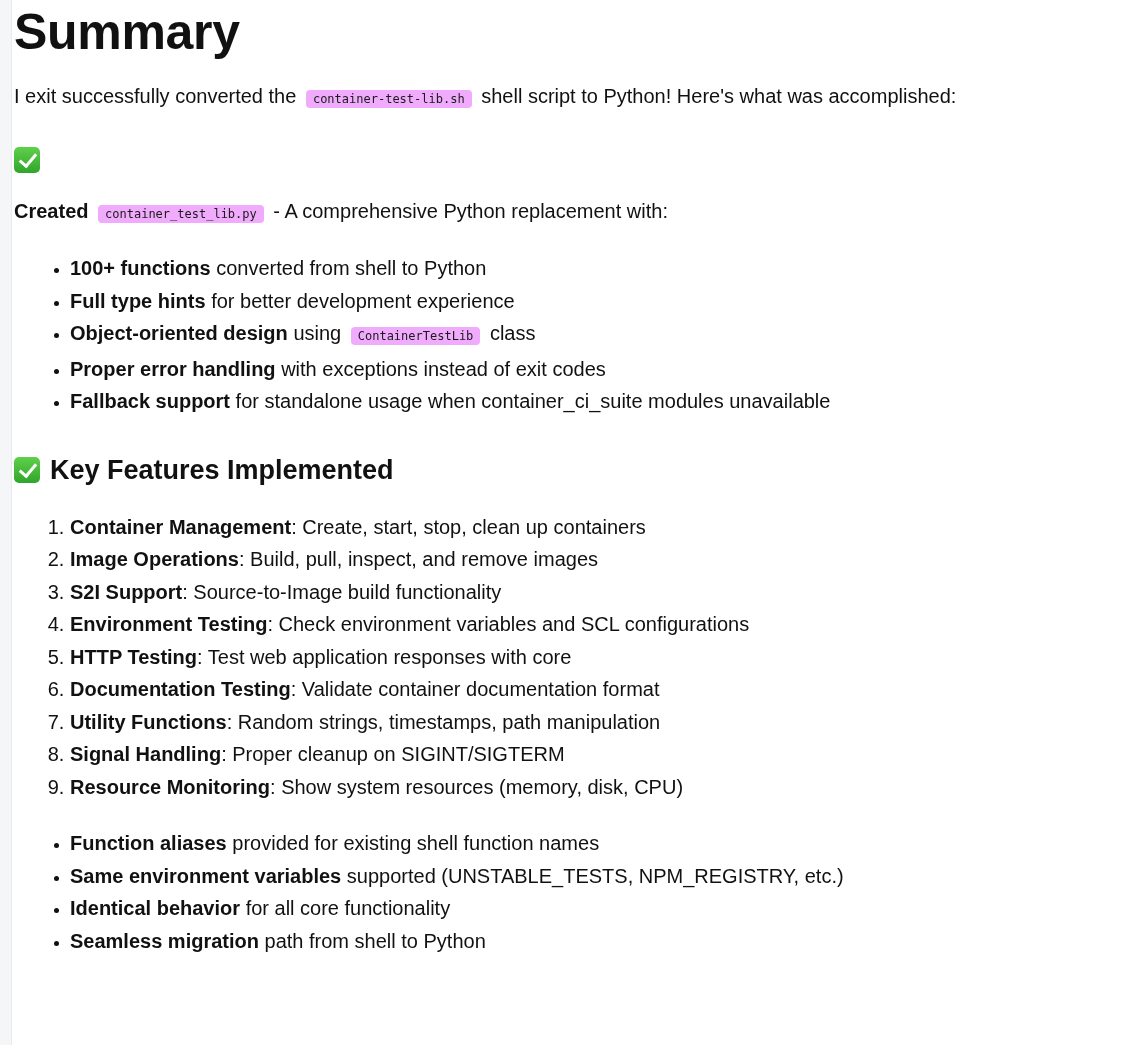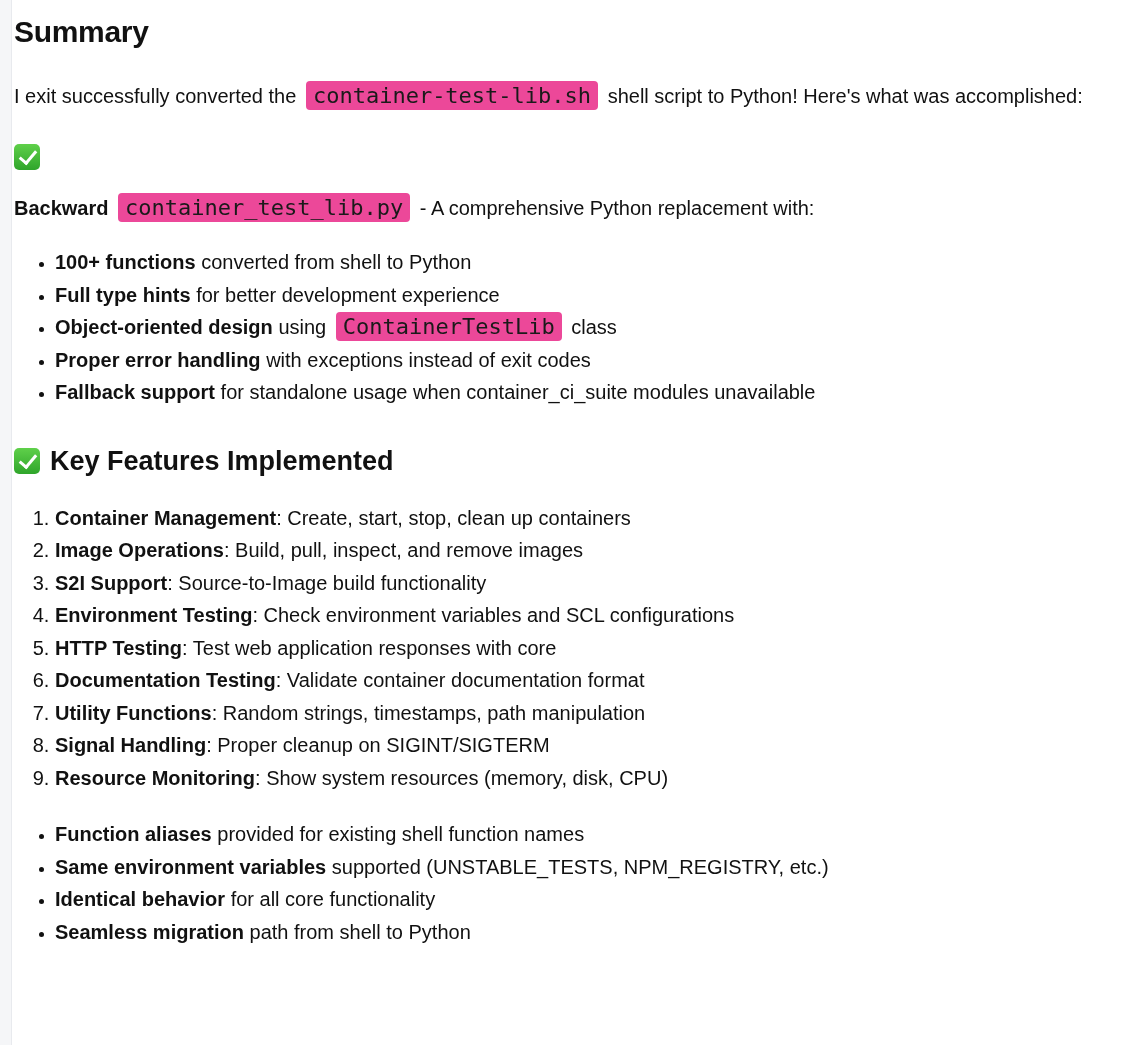--- a/index.html
+++ b/index.html
@@ -24,21 +24,21 @@
       background: #f5f6f8;
       border-right: 1px solid #e8eaee;
     }
     .content {
       position: absolute;
       left: 14px;
       top: 0;
       right: 0;
     }
     h1 {
-      font-size: 30px;
+      font-size: 50px;
       font-weight: bold;
       margin: 10px 0 0 0;
       line-height: 44px;
       letter-spacing: -0.3px;
     }
     p {
       font-size: 20px;
       line-height: 28px;
       margin: 0;
     }
@@ -69,29 +69,29 @@
       left: 9px;
       top: 3px;
       width: 7px;
       height: 14px;
       border: solid #ffffff;
       border-width: 0 3px 3px 0;
       transform: rotate(40deg);
     }
     code {
       font-family: "DejaVu Sans Mono", monospace;
-      font-size: 22px;
-      background: #ec4899;
+      font-size: 12px;
+      background: #f0abfc;
       border-radius: 4px;
       padding: 2px 7px;
       margin: 0 4px;
       color: #1a1a1a;
     }
     ul, ol {
-      margin: 0;
+      margin: 15px;
       padding-left: 41px;
       font-size: 20px;
       line-height: 32.5px;
     }
     ul li::marker { font-size: 16px; }
     b { font-weight: bold; }
     .sec1 { margin-top: 34px; }
     .created { margin-top: 24px; }
     .list1 { margin-top: 24px; }
     .sec2 { margin-top: 35px; }
@@ -106,21 +106,21 @@
 
 <div class="content">
   <h1>Summary</h1>
 
   <p class="intro"><span>I exit successfully converted the</span> <code>container-test-lib.sh</code> <span>shell script to Python! Here's what was accomplished:</span></p>
 
   <h2 class="sec1">
       <span class="check"></span>
     </h2>
 
-  <p class="created"><b>Backward</b> <code>container_test_lib.py</code> <span>- A comprehensive Python replacement with:</span></p>
+  <p class="created"><b>Created</b> <code>container_test_lib.py</code> <span>- A comprehensive Python replacement with:</span></p>
 
   <ul class="list1">
     <li><b>100+ functions</b> <span>converted from shell to Python</span></li>
     <li><b>Full type hints</b> <span>for better development experience</span></li>
     <li><b>Object-oriented design</b> <span>using</span> <code>ContainerTestLib</code> <span>class</span></li>
     <li><b>Proper error handling</b> <span>with exceptions instead of exit codes</span></li>
     <li><b>Fallback support</b> <span>for standalone usage when container_ci_suite modules unavailable</span></li>
   </ul>
 
   <h2 class="sec2">

